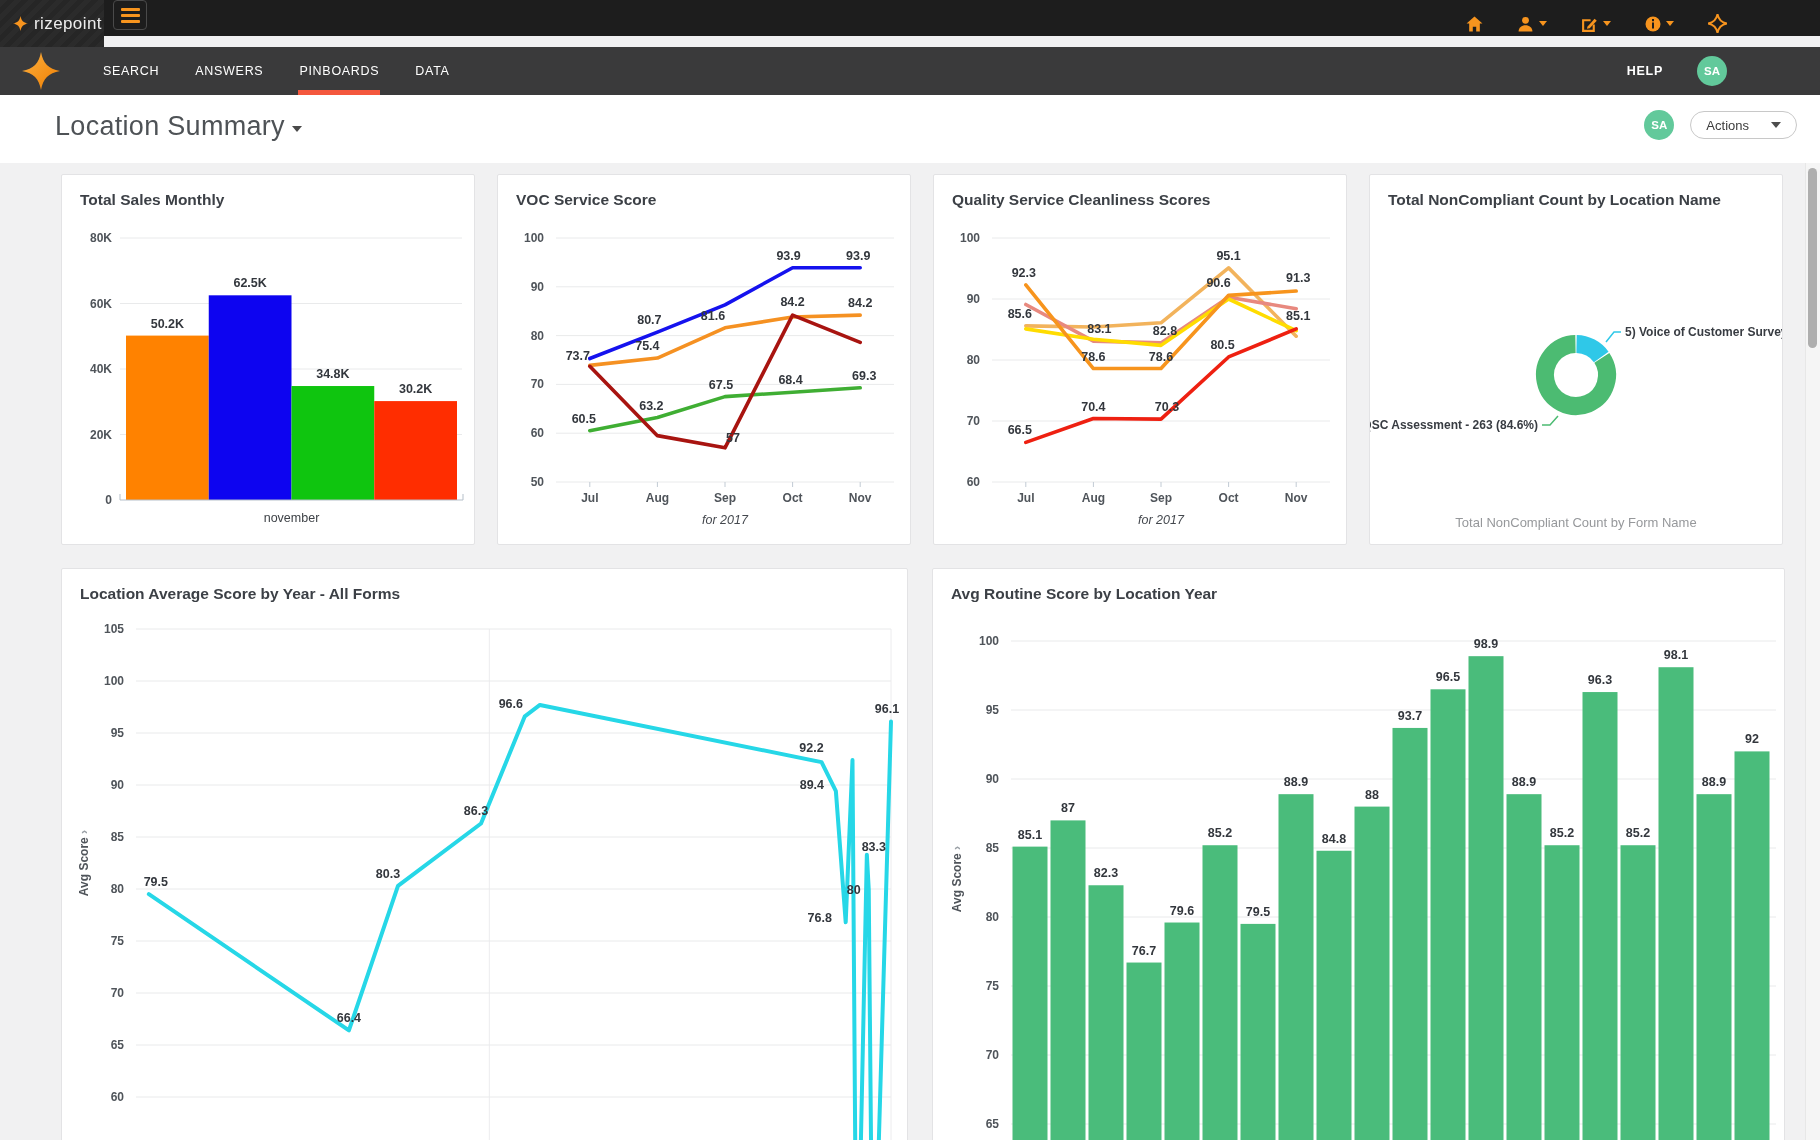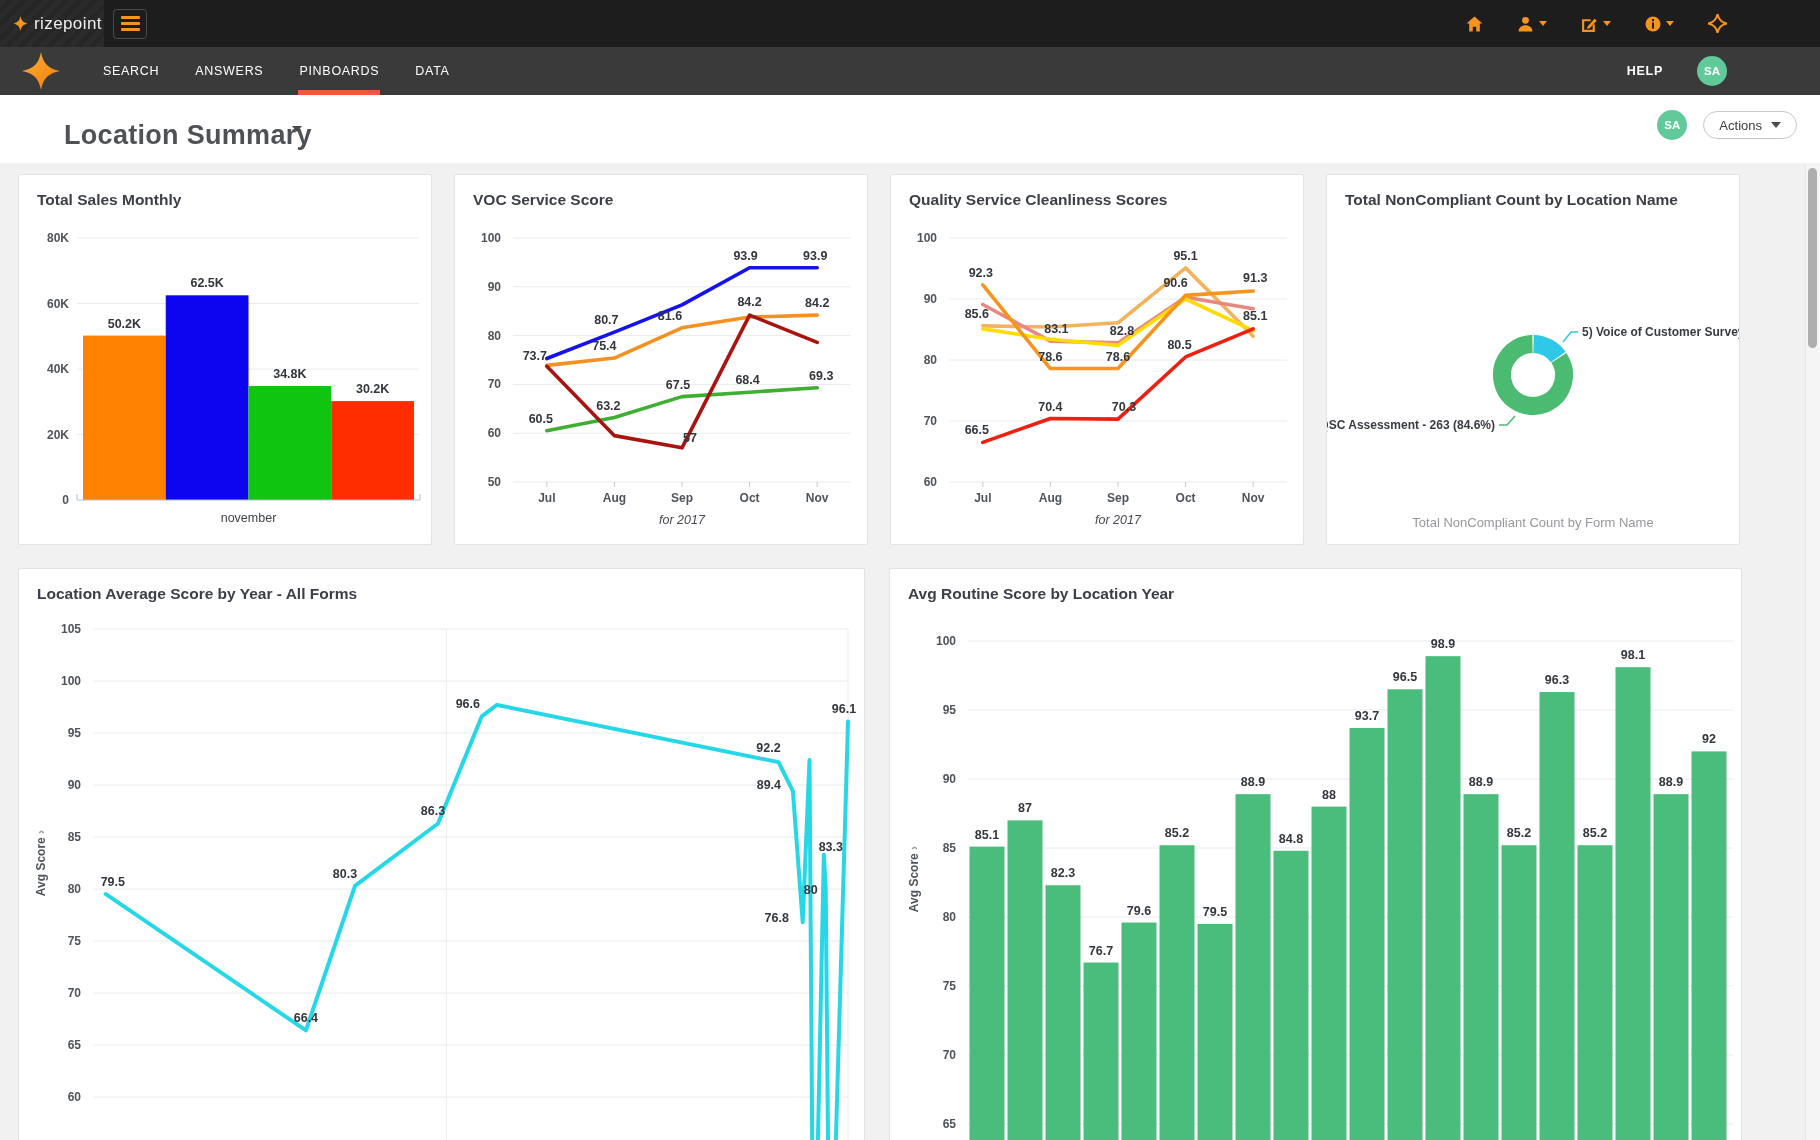--- a/index.html
+++ b/index.html
@@ -1,20 +1,20 @@
 <!DOCTYPE html>
 <html><head>
 <meta charset="utf-8">
 <style>
   html,body{margin:0;padding:0}
   body{width:1820px;height:1140px;overflow:hidden;position:relative;background:#f1f1f2;
        font-family:"Liberation Sans",sans-serif;-webkit-font-smoothing:antialiased}
 
   
-  .topbar{position:absolute;top:0;left:0;right:0;height:47px;background:#1d1d1d;display:flex;align-items:center}
+  .topbar{position:absolute;top:0;left:0;right:0;height:36px;background:#1d1d1d;display:flex;}
   .logo-block{width:104px;height:47px;box-sizing:border-box;display:flex;align-items:center;gap:6px;padding-left:13px;
               background:repeating-linear-gradient(135deg,#2b2b2b 0 5px,#262626 5px 10px)}
   .logo-text{color:#ededed;font-size:17px;letter-spacing:.4px}
   .hamburger{margin-left:9px;width:34px;height:30px;border:1px solid #4a4a4a;border-radius:4px;background:none;
              display:flex;flex-direction:column;justify-content:center;align-items:center;gap:3px;cursor:pointer;padding:0}
   .hamburger span{display:block;width:19px;height:3px;background:#f7941e;border-radius:1px}
   .topbar-icons{position:absolute;right:93px;top:0;height:47px;display:flex;align-items:center;gap:34px}
   .icon-group{display:flex;align-items:center;gap:5px;cursor:pointer}
   .caret-down{width:0;height:0;border-left:4px solid transparent;border-right:4px solid transparent;border-top:5px solid #f7941e}
 
@@ -25,31 +25,31 @@
   .nav-item{color:#fff;font-size:12.5px;font-weight:400;letter-spacing:.7px;height:48px;display:flex;align-items:center;
             position:relative;cursor:pointer}
   .nav-item.active::after{content:"";position:absolute;left:-1px;right:-1px;bottom:0;height:5px;background:#f4573d}
   .nav-right{position:absolute;right:93px;top:0;height:48px;display:flex;align-items:center;gap:34px}
   .nav-help{color:#fff;font-size:12.5px;font-weight:700;letter-spacing:.7px;cursor:pointer}
   .avatar{width:30px;height:30px;border-radius:50%;background:#62c99b;color:#fff;font-weight:700;font-size:11.5px;
           display:flex;align-items:center;justify-content:center}
 
   
   .page-header{position:absolute;top:95px;left:0;right:0;height:68px;background:#fff}
-  .page-title{position:absolute;left:52px;top:13px;margin:12px;font-size:27px;font-weight:700;color:#4e5256;letter-spacing:.3px}
+  .page-title{position:absolute;left:52px;top:13px;margin:3px;font-size:27px;font-weight:400;color:#4e5256;letter-spacing:.3px}
   .title-caret{position:absolute;left:292px;top:31px;width:0;height:0;cursor:pointer;
                border-left:5px solid transparent;border-right:5px solid transparent;border-top:6px solid #4a4a4a}
   .header-right{position:absolute;right:23px;top:15px;display:flex;align-items:center;gap:16px}
   .actions-btn{height:28px;padding:0 15px;border:1px solid #c8c8c8;border-radius:14px;background:#fff;font-size:13px;
-               color:#3b3b3b;display:flex;align-items:center;gap:9px;cursor:pointer;font-family:inherit}
+               color:#3b3b3b;display:flex;align-items:center;gap:22px;cursor:pointer;font-family:inherit}
   .actions-caret{width:0;height:0;border-left:5px solid transparent;border-right:5px solid transparent;border-top:6px solid #4d4d4d}
 
   
   .content{position:absolute;top:163px;left:0;right:0;bottom:0;overflow:hidden}
-  .row{display:flex;margin-left:18px}
+  .row{display:flex;margin-left:61px}
   .row1{margin-top:11px;gap:22px}
   .row2{margin-top:23px;gap:24px}
   .card{position:relative;background:#fff;border:1px solid #e3e3e5;border-radius:2px;box-sizing:border-box;overflow:hidden}
   .row1 .card{width:414px;height:371px}
   .card-big-left{width:847px;height:700px}
   .card-big-right{width:853px;height:700px}
   .card h2{position:absolute;left:18px;top:16px;margin:0;font-size:15.5px;font-weight:700;color:#3c4046;z-index:2}
   .card svg{position:absolute;left:0;top:0}
 
   

